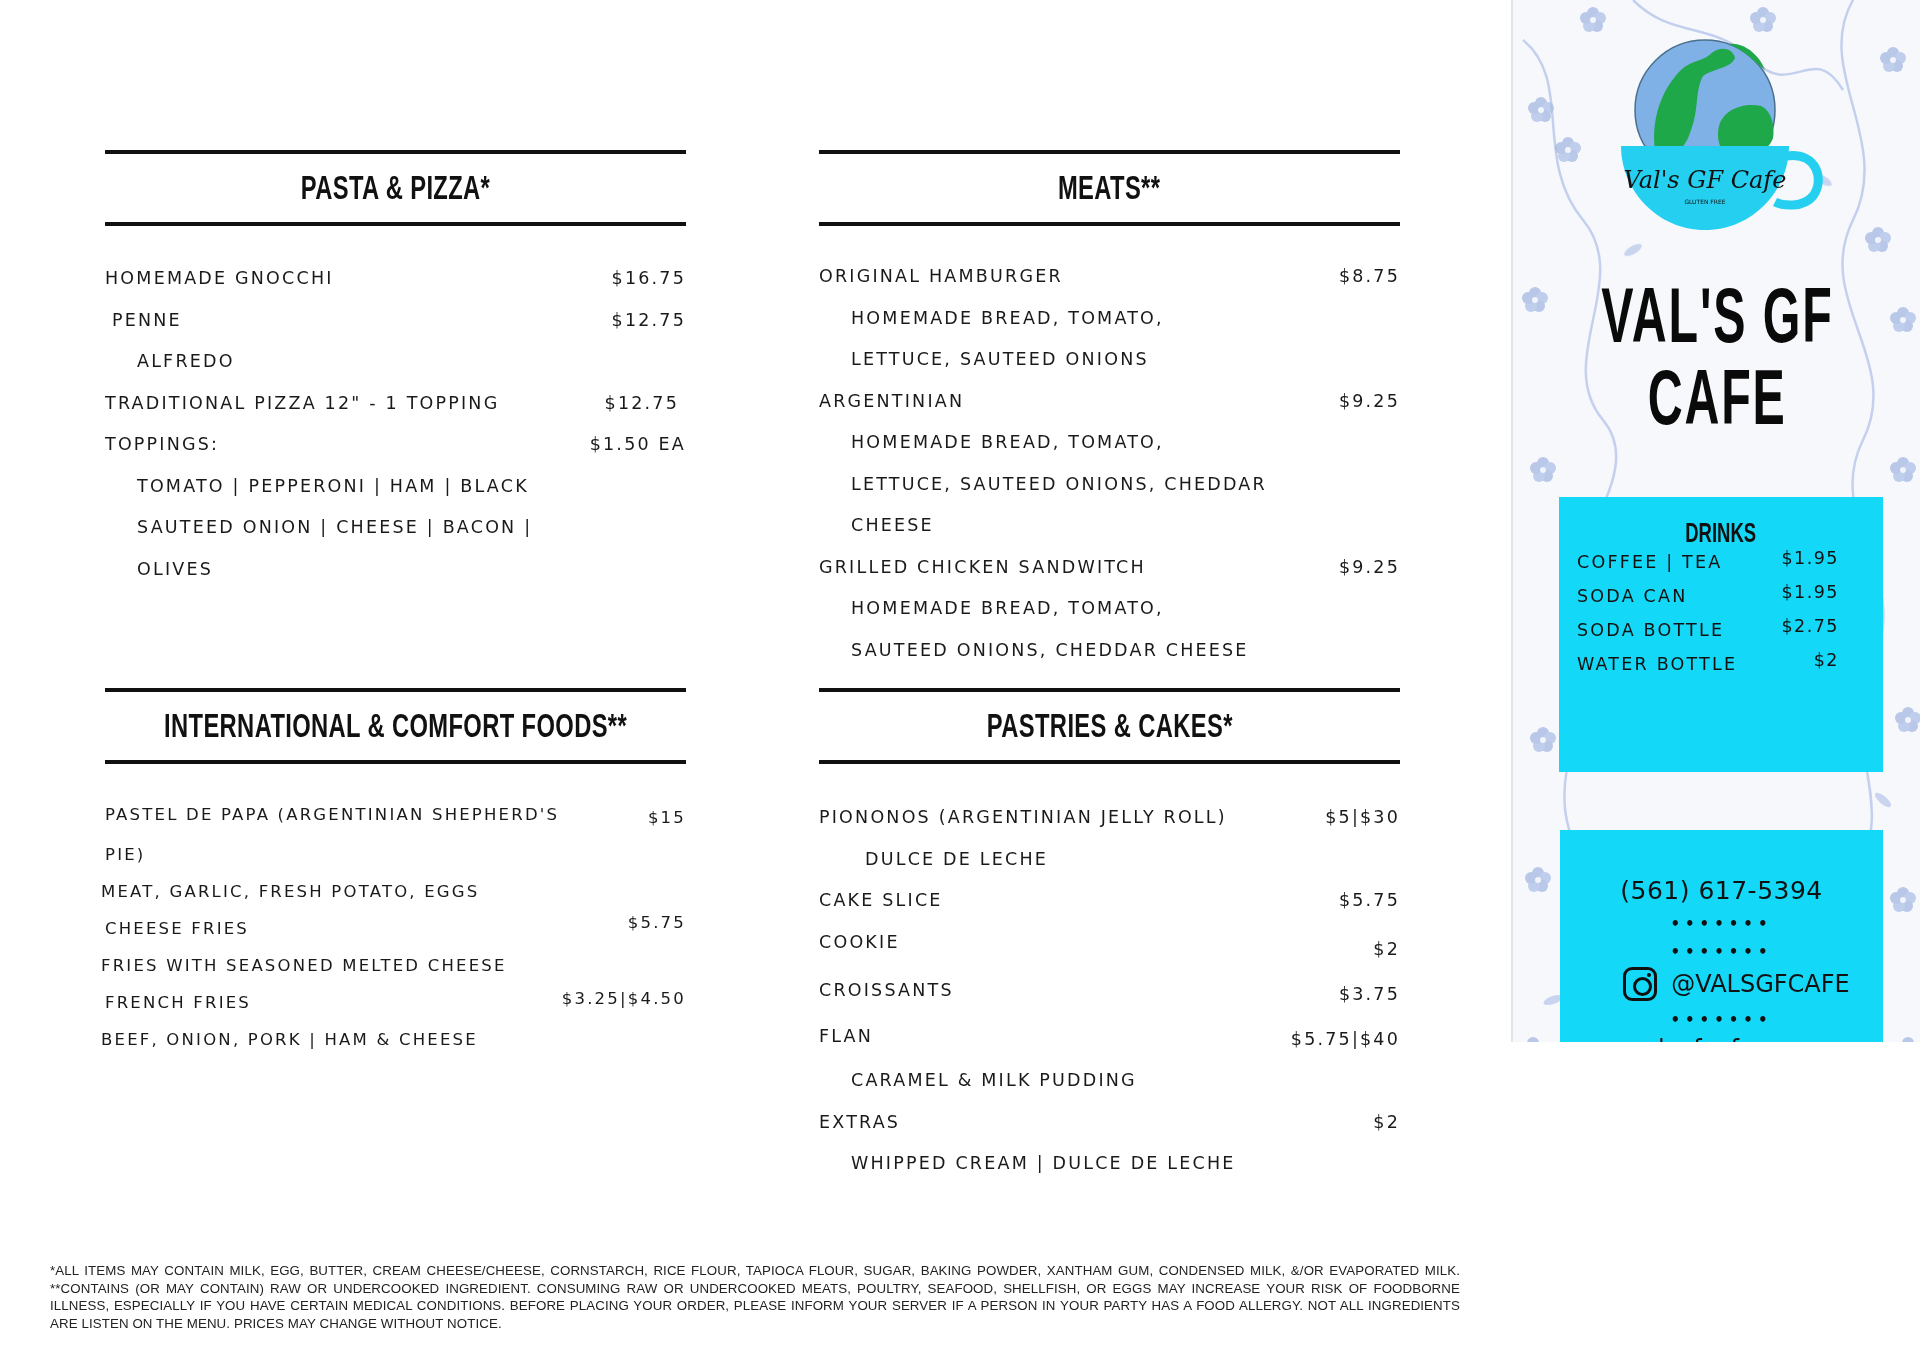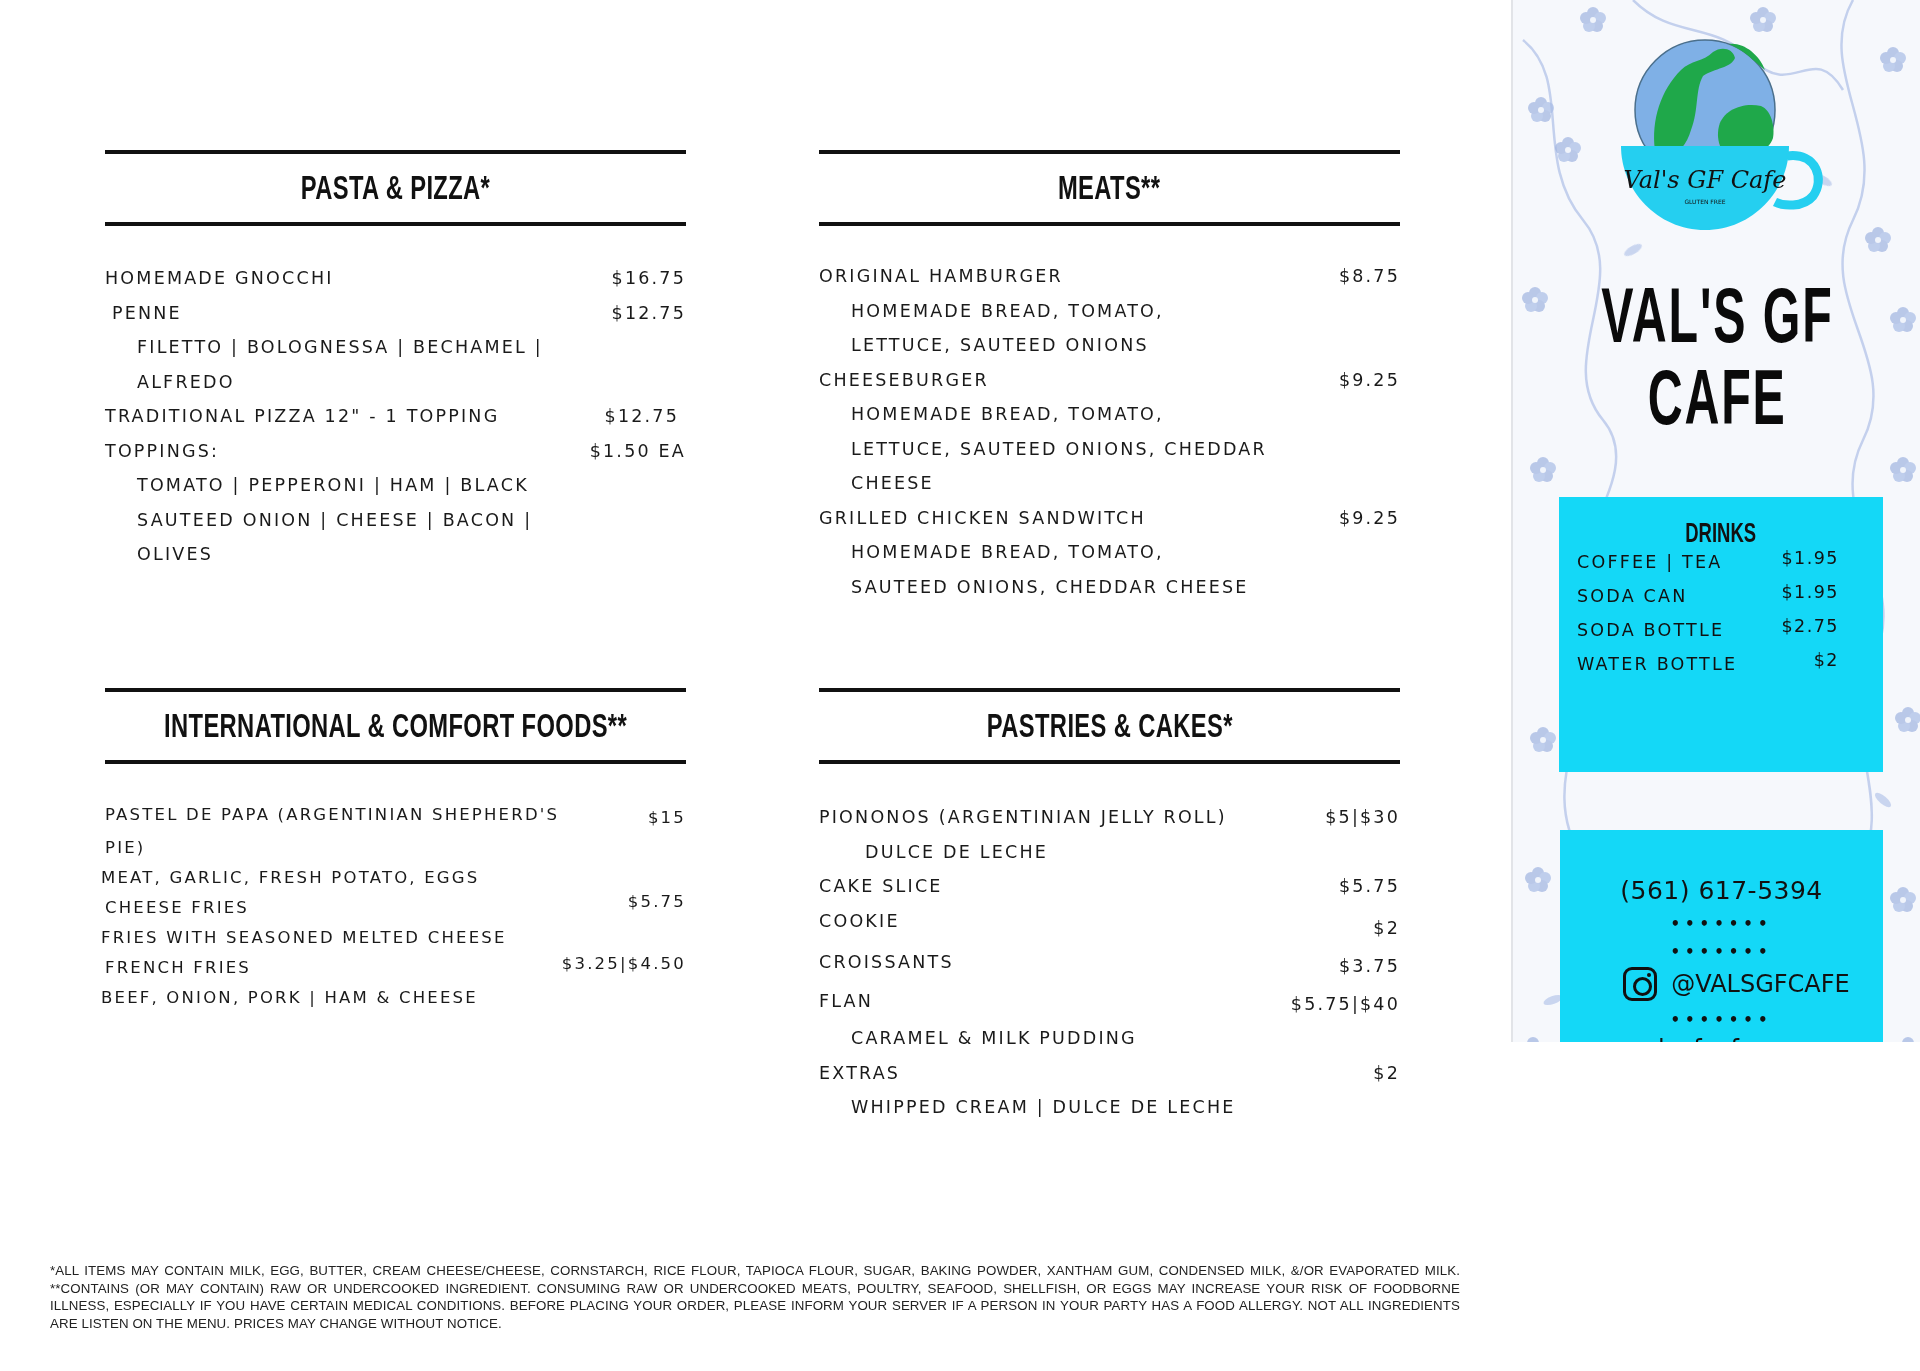--- a/index.html
+++ b/index.html
@@ -14,21 +14,21 @@
   }
   .section-title {
     font-family: "Liberation Sans", sans-serif; font-weight: bold;
     font-size: 33px; letter-spacing: 0.5px; transform: scaleX(0.72);
     white-space: nowrap; color: #111;
   }
   .items { position: relative; margin-top: 38px; }
   .row {
     display: flex; justify-content: space-between; align-items: flex-start;
     font-family: "DejaVu Sans", sans-serif; font-size: 17.5px;
-    letter-spacing: 2.2px; line-height: 34.5px; color: #1a1a1a;
+    letter-spacing: 2.2px; line-height: 34.5px; color: #1a1a1a; margin-top: 7px;
   }
   .row .name { white-space: nowrap; }
   .row .price { white-space: nowrap; text-align: right; }
   .row.sub .name { padding-left: 32px; }
   .tight .row { line-height: 30px; font-size: 16.5px; }
 
   
   .sidebar {
     position: absolute; left: 1511px; top: 0; width: 409px; height: 1042px;
     background: #f6f8fc; border-left: 2px solid #e2e4e8; overflow: hidden;
@@ -89,23 +89,20 @@
   <div class="items" style="margin-top:35px;">
     <div class="row">
         <span class="name">HOMEMADE GNOCCHI</span>
         <span class="price">$16.75</span>
       </div>
     <div class="row">
         <span class="name" style="padding-left:7px;"> PENNE</span>
         <span class="price">$12.75</span>
       </div>
     <div class="row sub">
-        <span class="name">FILETTO | BOLOGNESSA | BECHAMEL |</span>
-      </div>
-    <div class="row sub">
         <span class="name">ALFREDO</span>
       </div>
     <div class="row">
         <span class="name">TRADITIONAL PIZZA 12"   - 1 TOPPING</span>
         <span class="price" style="margin-right:7px;">$12.75</span>
       </div>
     <div class="row">
         <span class="name">TOPPINGS:</span>
         <span class="price">$1.50 EA</span>
       </div>
@@ -130,21 +127,21 @@
         <span class="name">ORIGINAL HAMBURGER</span>
         <span class="price">$8.75</span>
       </div>
     <div class="row sub">
         <span class="name">HOMEMADE BREAD, TOMATO,</span>
       </div>
     <div class="row sub">
         <span class="name">LETTUCE, SAUTEED ONIONS</span>
       </div>
     <div class="row">
-        <span class="name">CHEESEBURGER</span>
+        <span class="name">ARGENTINIAN</span>
         <span class="price">$9.25</span>
       </div>
     <div class="row sub">
         <span class="name">HOMEMADE BREAD, TOMATO,</span>
       </div>
     <div class="row sub">
         <span class="name">LETTUCE, SAUTEED ONIONS, CHEDDAR</span>
       </div>
     <div class="row sub">
         <span class="name">CHEESE</span>

